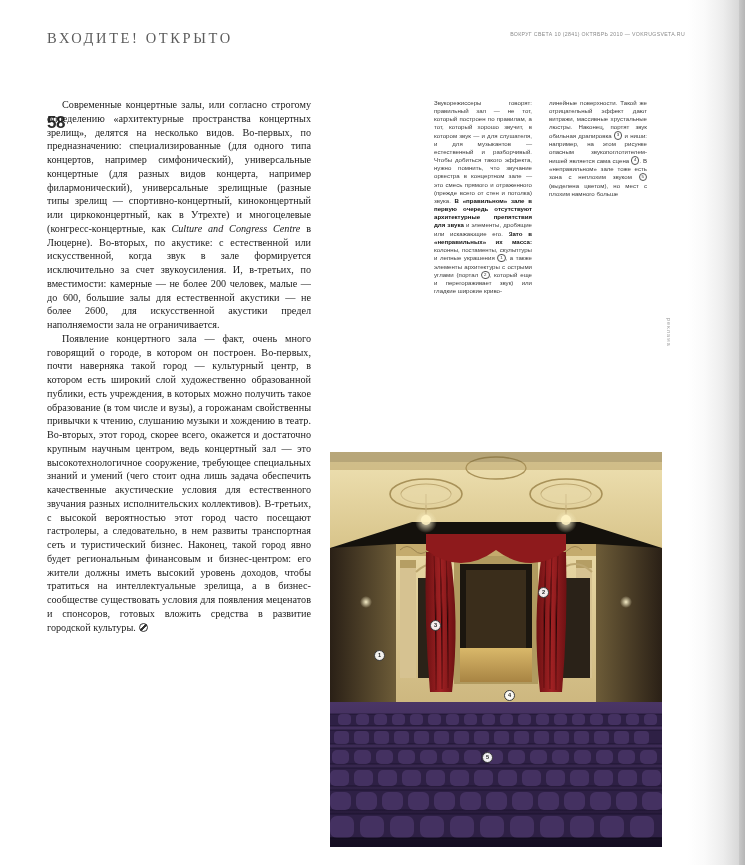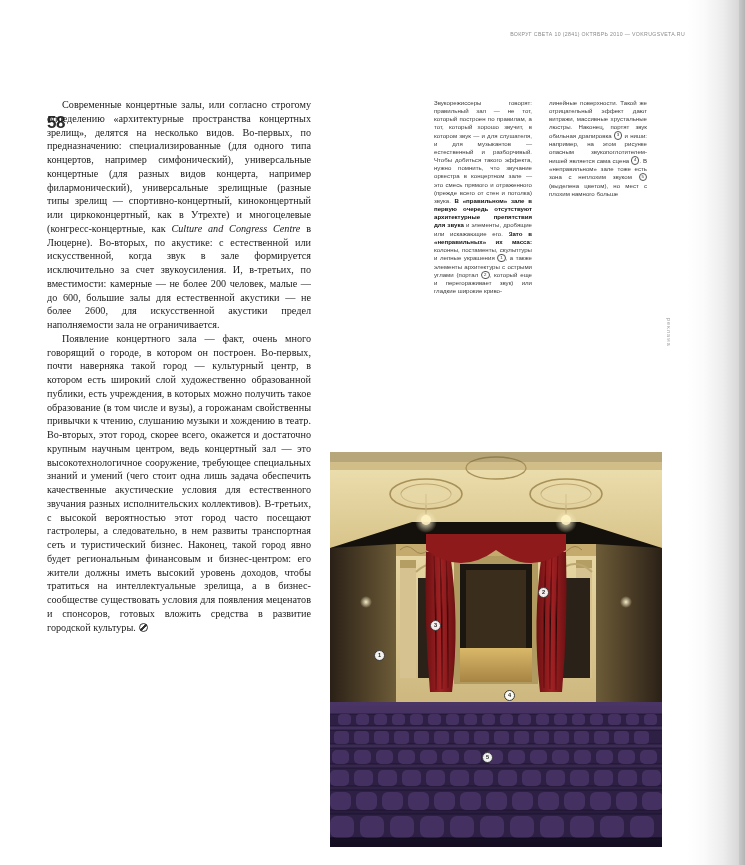--- a/index.html
+++ b/index.html
@@ -129,20 +129,21 @@
     font-family:"Liberation Sans", sans-serif;
     font-size:5.6px;line-height:8.4px;text-align:center;
     font-weight:bold;
   }
 </style>
 </head>
 <body>
 
 <div class="page">
 
+  <div class="running-head">ВХОДИТЕ! ОТКРЫТО</div>
 
   <div class="issue-line">ВОКРУГ СВЕТА 10 (2841) ОКТЯБРЬ 2010 — VOKRUGSVETA.RU</div>
 
   <div class="folio">58</div>
 
   <div class="body-col">
 
     <p class="indent"><span>Современные концертные залы, или согласно строгому определению «архитектурные пространства концертных зрелищ», делятся на несколько видов. Во-первых, по предназначению: специализированные (для одного типа концертов, например симфонический), универсальные концертные (для разных видов концерта, например филармонический), универсальные зрелищные (разные типы зрелищ — спортивно-концертный, киноконцертный или циркоконцертный, как в Утрехте) и многоцелевые (конгресс-концертные, как </span><i>Culture and Congress Centre</i><span> в Люцерне). Во-вторых, по акустике: с естественной или искусственной, когда звук в зале формируется исключительно за счет звукоусиления. И, в-третьих, по вместимости: камерные — не более 200 человек, малые — до 600, большие залы для естественной акустики — не более 2600, для искусственной акустики предел наполняемости зала не ограничивается.</span></p>
 
     <p class="indent"><span>Появление концертного зала — факт, очень много говорящий о городе, в котором он построен. Во-первых, почти наверняка такой город — культурный центр, в котором есть широкий слой художественно образованной публики, есть учреждения, в которых можно получить такое образование (в том числе и вузы), а горожанам свойственны привычки к чтению, слушанию музыки и хождению в театр. Во-вторых, этот город, скорее всего, окажется и достаточно крупным научным центром, ведь концертный зал — это высокотехнологичное сооружение, требующее специальных знаний и умений (чего стоит одна лишь задача обеспечить качественные акустические условия для естественного звучания разных исполнительских коллективов). В-третьих, с высокой вероятностью этот город часто посещают гастролеры, а следовательно, в нем развиты транспортная сеть и туристический бизнес. Наконец, такой город явно будет региональным финансовым и бизнес-центром: его жители должны иметь высокий уровень доходов, чтобы тратиться на интеллектуальные зрелища, а в бизнес-сообществе существовать условия для появления меценатов и спонсоров, готовых вложить средства в развитие городской культуры.</span><span class="endmark"></span></p>

